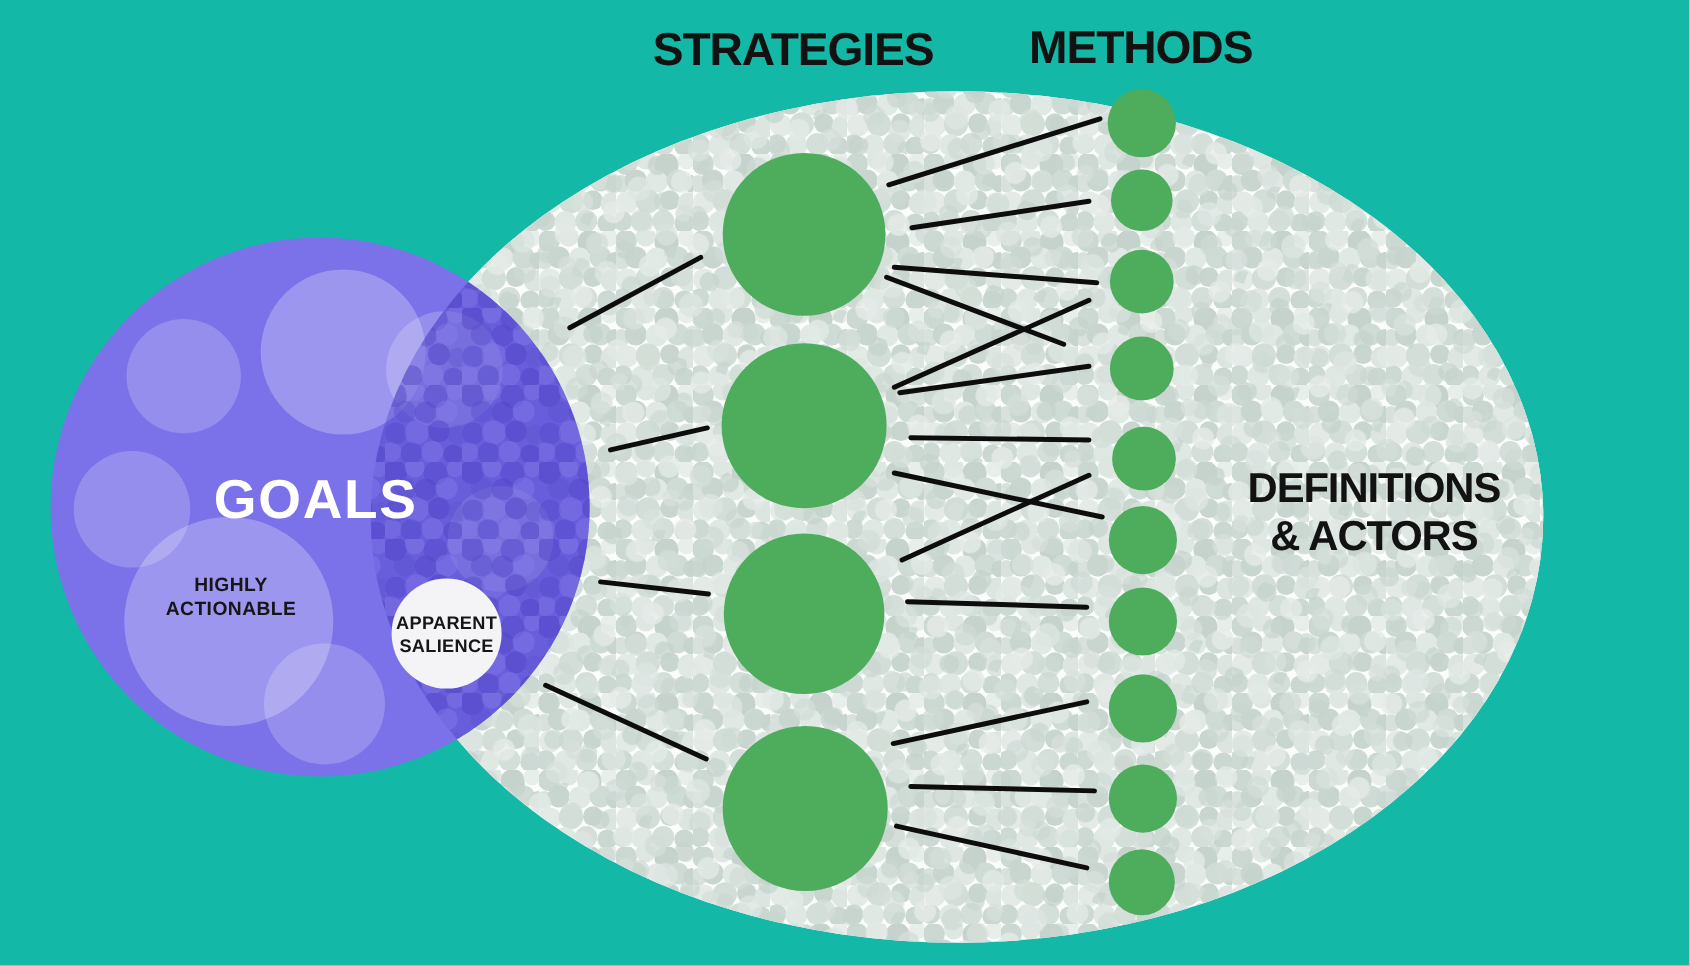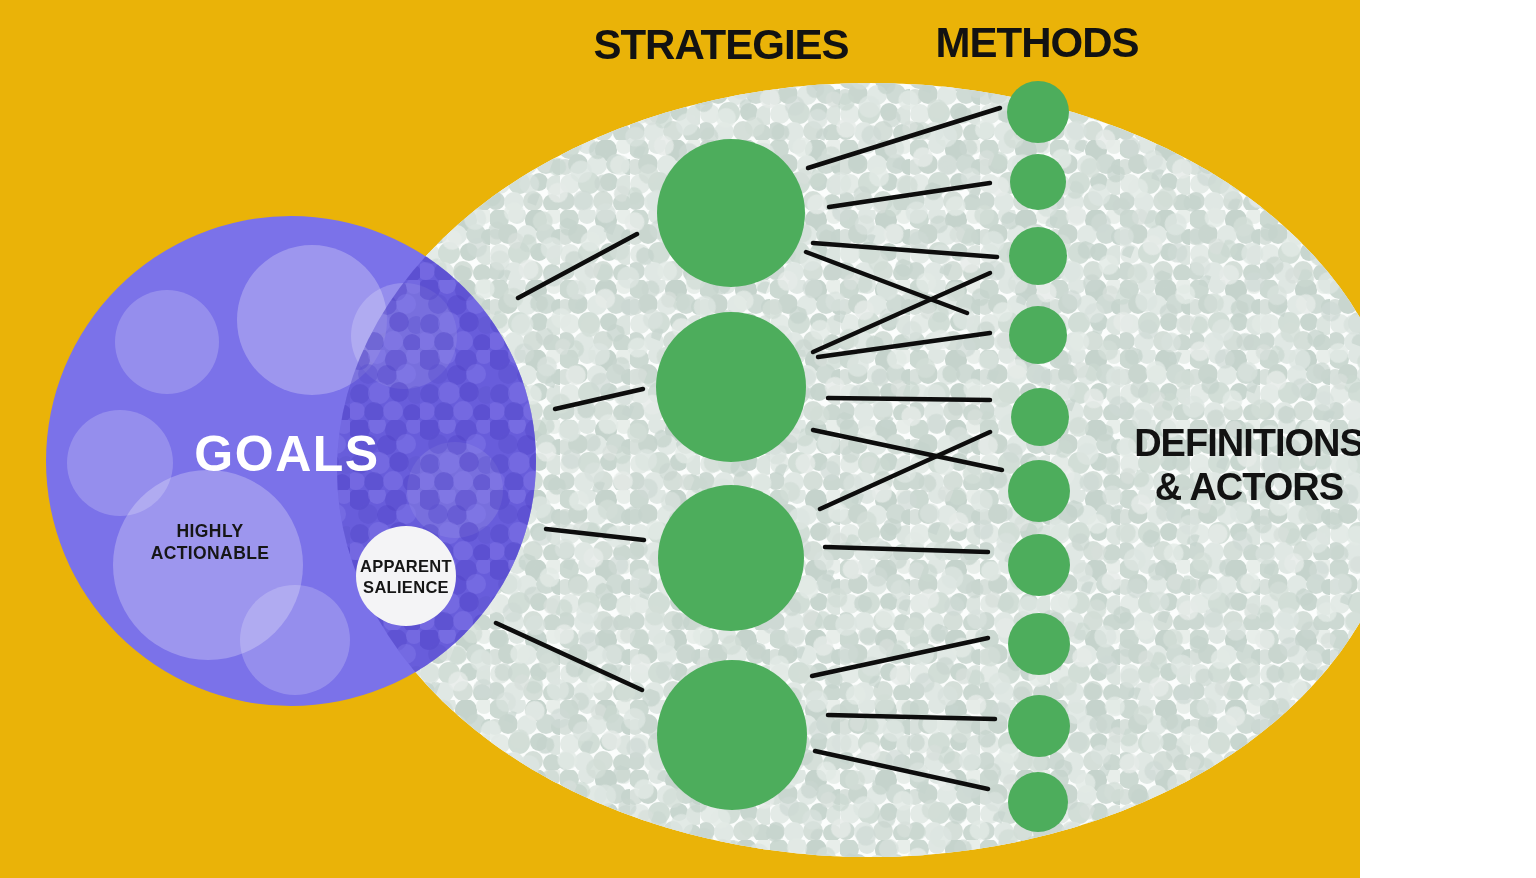--- a/index.html
+++ b/index.html
@@ -1,16 +1,16 @@
 <!DOCTYPE html>
 <html><head>
 <meta charset="utf-8">
 <style>
   html,body{margin:0;padding:0;background:#ffffff;}
-  .stage{position:relative;width:1360px;height:878px;background:#eab308;overflow:hidden;
+  .stage{position:relative;width:1536px;height:878px;background:#14b8a6;overflow:hidden;
          font-family:"Liberation Sans","DejaVu Sans",sans-serif;}
   svg{display:block;}
   .hdr{font-family:"Liberation Sans","DejaVu Sans",sans-serif;font-weight:800;font-size:42px;
        letter-spacing:-1px;fill:#121212;}
   .def{font-family:"Liberation Sans","DejaVu Sans",sans-serif;font-weight:800;font-size:38px;
        letter-spacing:-1px;fill:#121212;}
   .goalsTxt{font-family:"Liberation Sans","DejaVu Sans",sans-serif;font-weight:800;font-size:50px;
        letter-spacing:1.5px;fill:#ffffff;}
   .smallLbl{font-family:"Liberation Sans","DejaVu Sans",sans-serif;font-weight:600;font-size:17.5px;
        letter-spacing:.4px;fill:#161616;}

